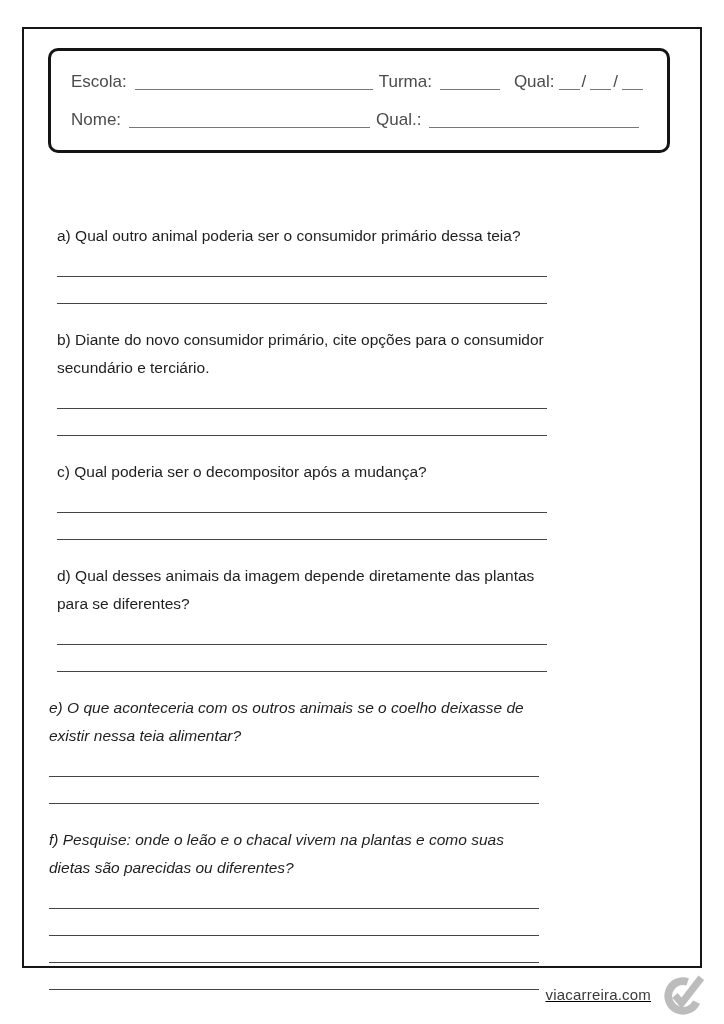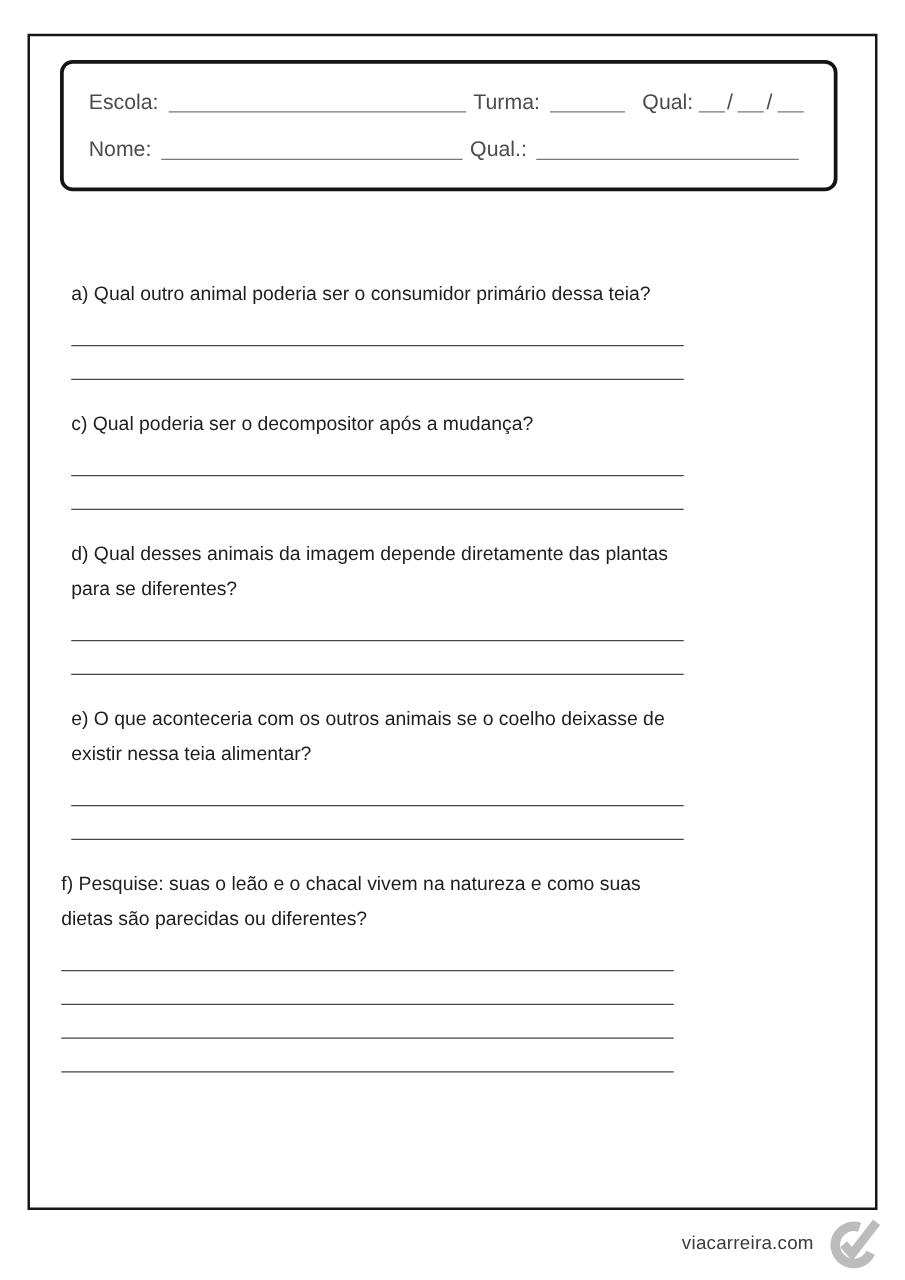--- a/index.html
+++ b/index.html
@@ -67,20 +67,21 @@
     left: 0;
     top: 145px;
     width: 564px;
     box-sizing: border-box;
     padding: 48px 41px 0 33px;
   }
   .question { margin: 0 0 22px 0; }
   .question:nth-of-type(5), .question:nth-of-type(6) {
     margin-left: -8px;
     margin-right: 8px;
+    font-style: italic;
   }
   .q-text {
     margin: 0;
     font-size: 15.5px;
     line-height: 28px;
     color: #1e1e1e;
   }
   .answer-lines { margin-top: 0; }
   .answer-line {
     height: 26px;
@@ -88,20 +89,21 @@
   }
 
   
   .footer {
     position: absolute;
     right: 16px;
     top: 970px;
     display: flex;
     align-items: center;
     gap: 11px;
+    text-decoration: underline;
   }
   .site { font-size: 15px; color: #3a3a3a; letter-spacing: 0.2px; }
   .logo svg { display: block; }
 </style>
 </head>
 <body>
 
 <div class="page">
   <div class="sheet-border">
 
@@ -130,20 +132,27 @@
 
     <div class="questions" id="questions">
   <section class="question">
     <p class="q-text">a) Qual outro animal poderia ser o consumidor primário dessa teia?</p>
     <div class="answer-lines">
             <div class="answer-line"></div>
             <div class="answer-line"></div>
           </div>
   </section>
 
+  <section class="question">
+    <p class="q-text">b) Diante do novo consumidor primário, cite opções para o consumidor secundário e terciário.</p>
+    <div class="answer-lines">
+            <div class="answer-line"></div>
+            <div class="answer-line"></div>
+          </div>
+  </section>
 
   <section class="question">
     <p class="q-text">c) Qual poderia ser o decompositor após a mudança?</p>
     <div class="answer-lines">
             <div class="answer-line"></div>
             <div class="answer-line"></div>
           </div>
   </section>
 
   <section class="question">
@@ -156,21 +165,21 @@
 
   <section class="question">
     <p class="q-text">e) O que aconteceria com os outros animais se o coelho deixasse de existir nessa teia alimentar?</p>
     <div class="answer-lines">
             <div class="answer-line"></div>
             <div class="answer-line"></div>
           </div>
   </section>
 
   <section class="question">
-    <p class="q-text">f) Pesquise: suas o leão e o chacal vivem na natureza e como suas dietas são parecidas ou diferentes?</p>
+    <p class="q-text">f) Pesquise: onde o leão e o chacal vivem na plantas e como suas dietas são parecidas ou diferentes?</p>
     <div class="answer-lines">
             <div class="answer-line"></div>
             <div class="answer-line"></div>
             <div class="answer-line"></div>
             <div class="answer-line"></div>
           </div>
   </section>
 </div>
   </div>
 

